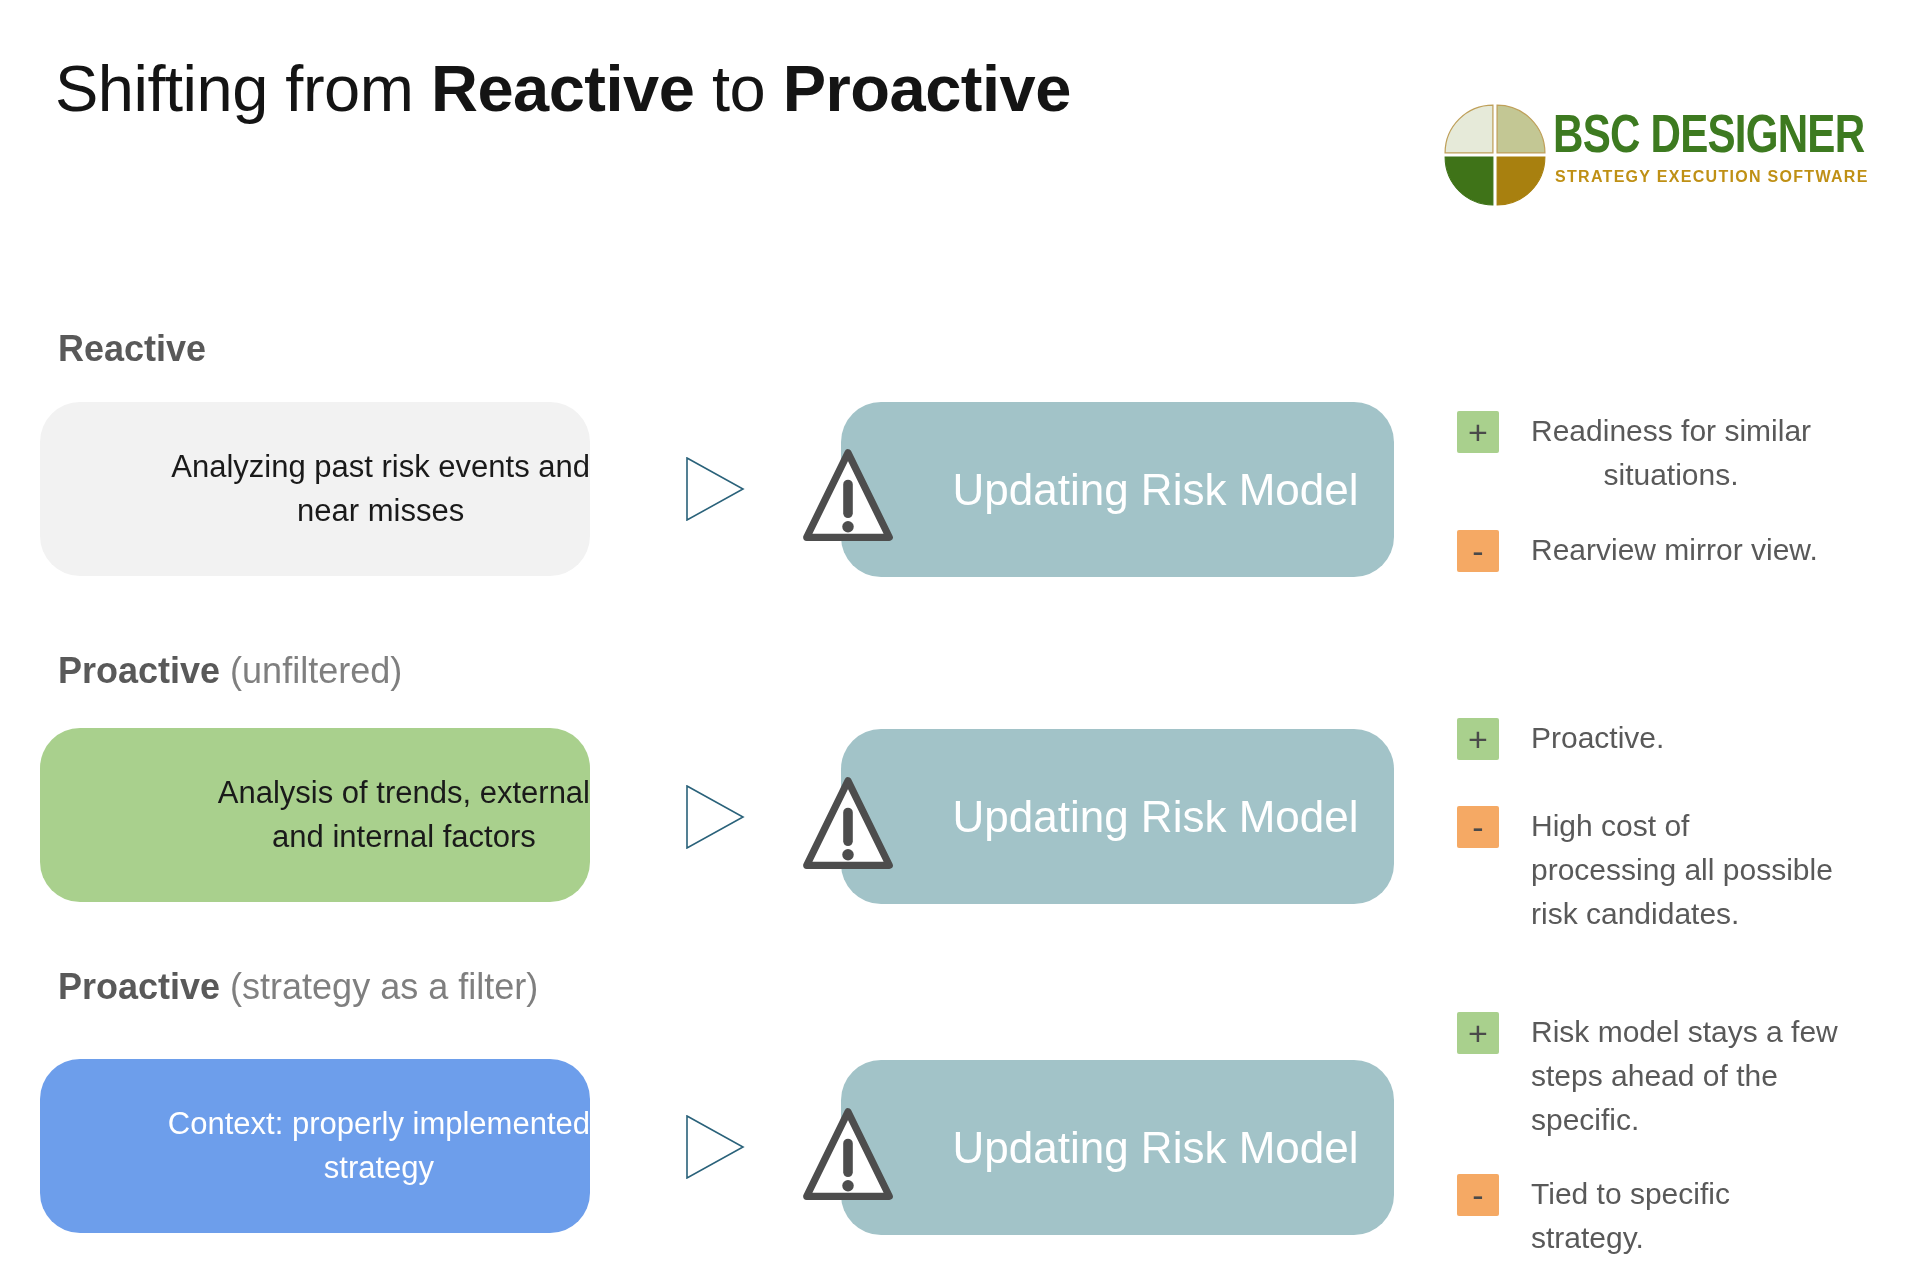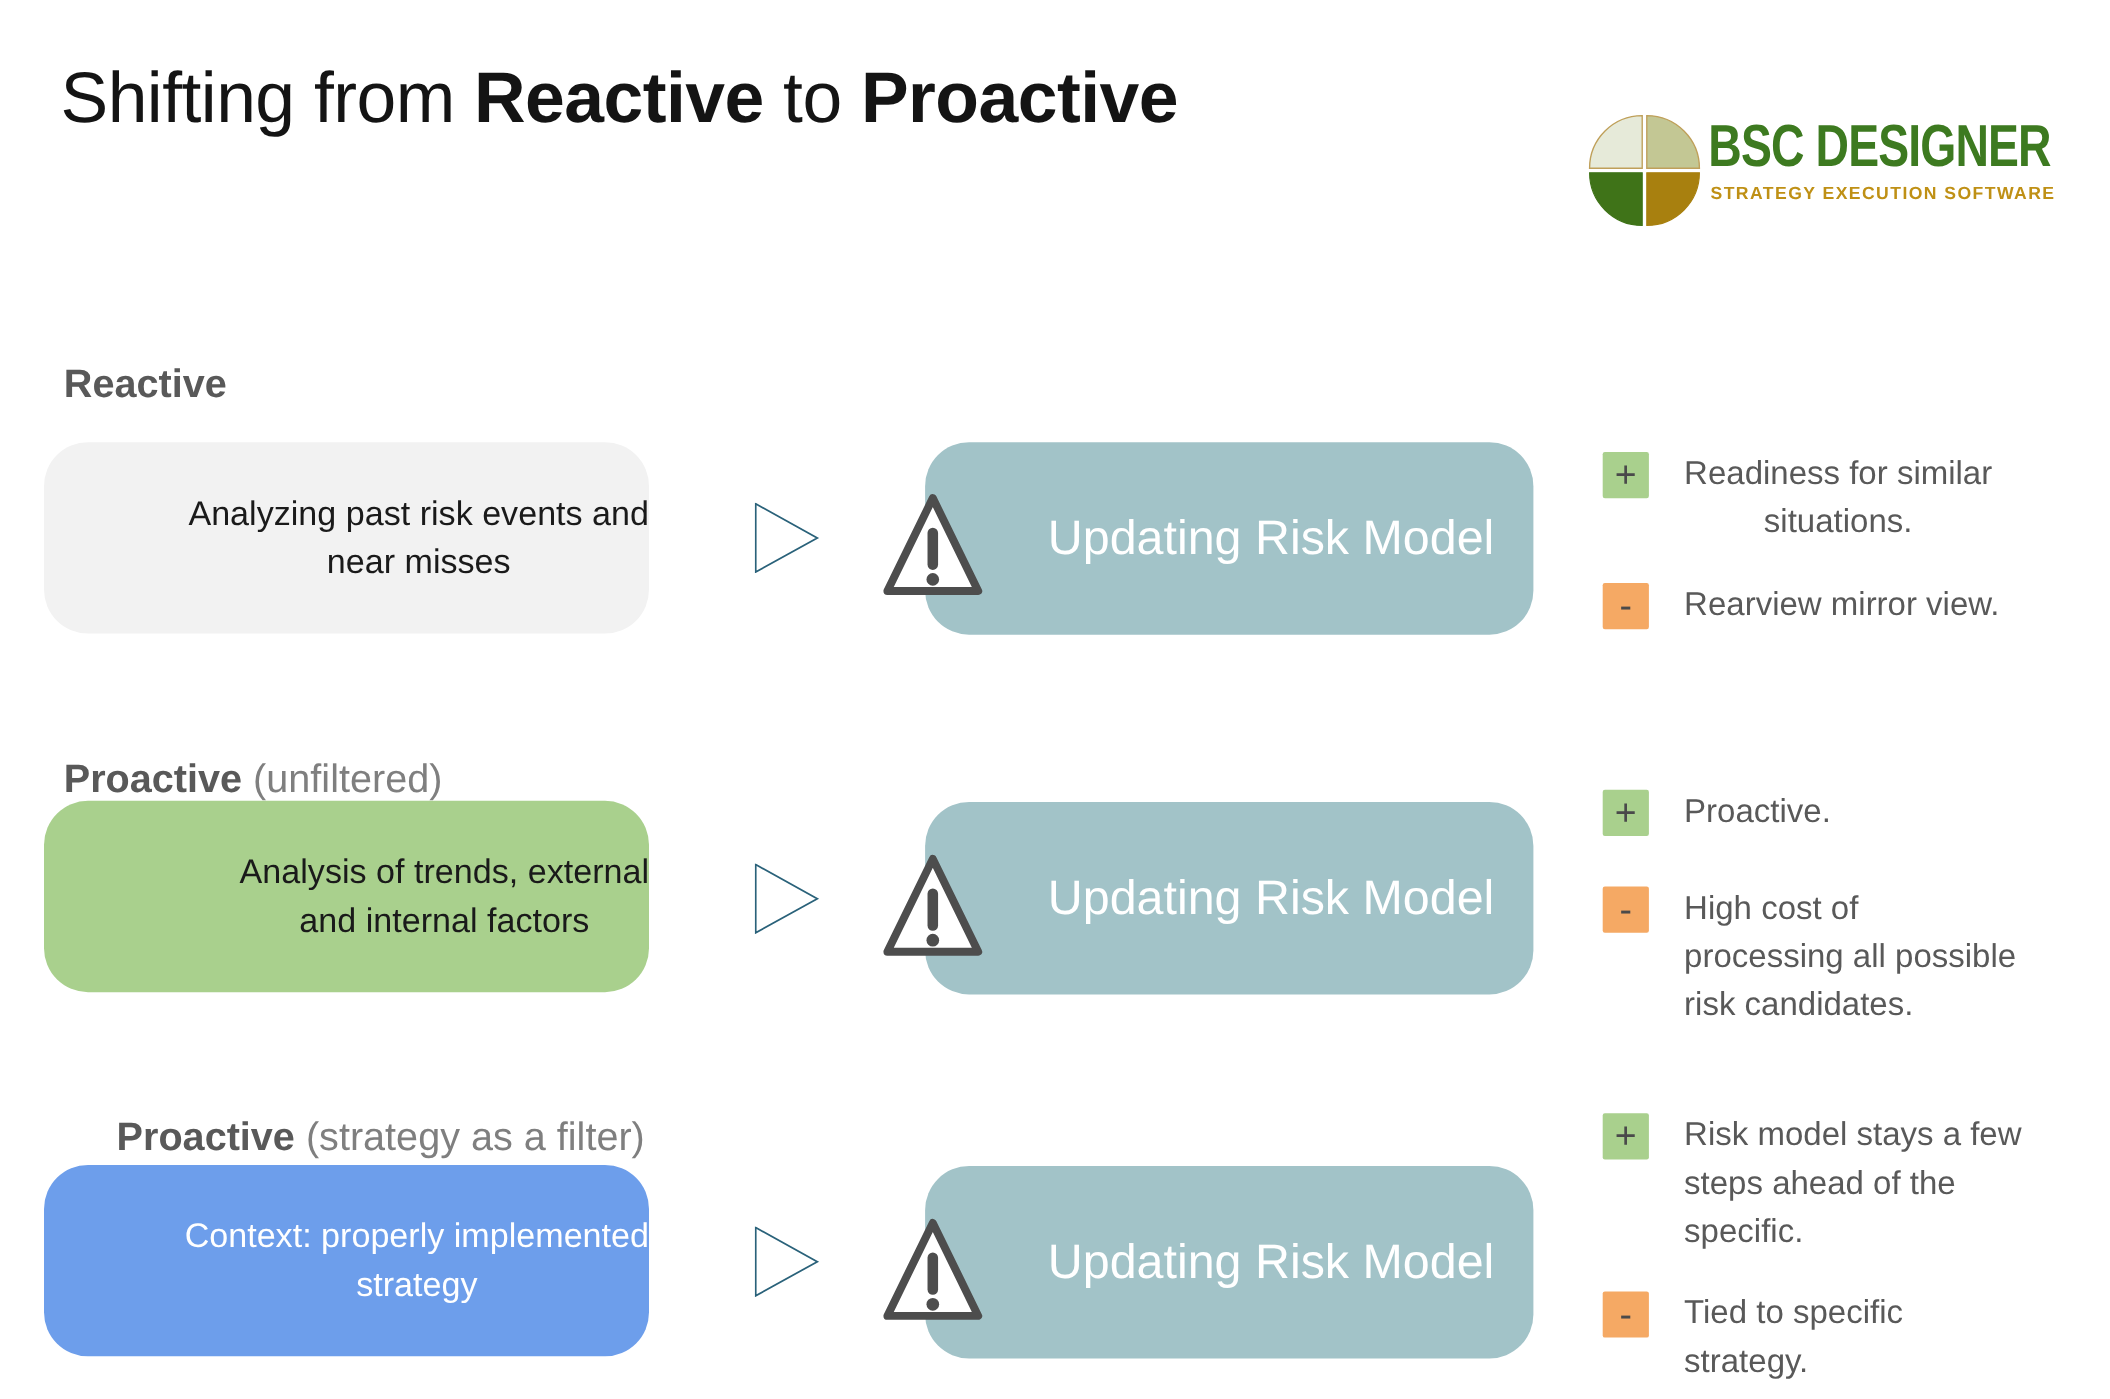--- a/index.html
+++ b/index.html
@@ -38,21 +38,21 @@
   
   .logo{position:absolute;left:1443px;top:100px;}
   .logo-pie{position:absolute;left:0;top:3px;width:104px;height:104px;}
   .logo-name{position:absolute;left:110px;top:2px;font-size:54px;font-weight:700;color:var(--logo_green);letter-spacing:-1px;transform:scaleX(0.78);transform-origin:left top;white-space:nowrap;}
   .logo-tag{position:absolute;left:112px;top:68px;font-size:16px;font-weight:700;color:var(--logo_gold);letter-spacing:1.3px;white-space:nowrap;}
 
   
   .row-label{position:absolute;left:58px;font-size:36px;color:var(--heading_gray);white-space:nowrap;}
   .row-label .hb{font-weight:700;}
   .row-label .hn{font-weight:400;color:var(--heading_note_gray);white-space:pre;}
-  .lab1{top:328px;} .lab2{top:650px;margin-top:37px;} .lab3{top:1012px;margin-left:48px;}
+  .lab1{top:328px;} .lab2{top:650px;} .lab3{top:966px;}
 
   
   .box{position:absolute;border-radius:40px;display:flex;align-items:center;justify-content:center;text-align:center;}
   .source{left:40px;width:550px;height:174px;font-size:31px;line-height:44px;color:var(--source_dark_text);justify-content:flex-end;}
   .src1{top:402px;background:var(--source1_bg);}
   .src2{top:728px;background:var(--source2_bg);padding-left:19px;}
   .src3{top:1059px;background:var(--source3_bg);color:var(--source_light_text);}
   .lines{white-space:pre-line;}
 
   

